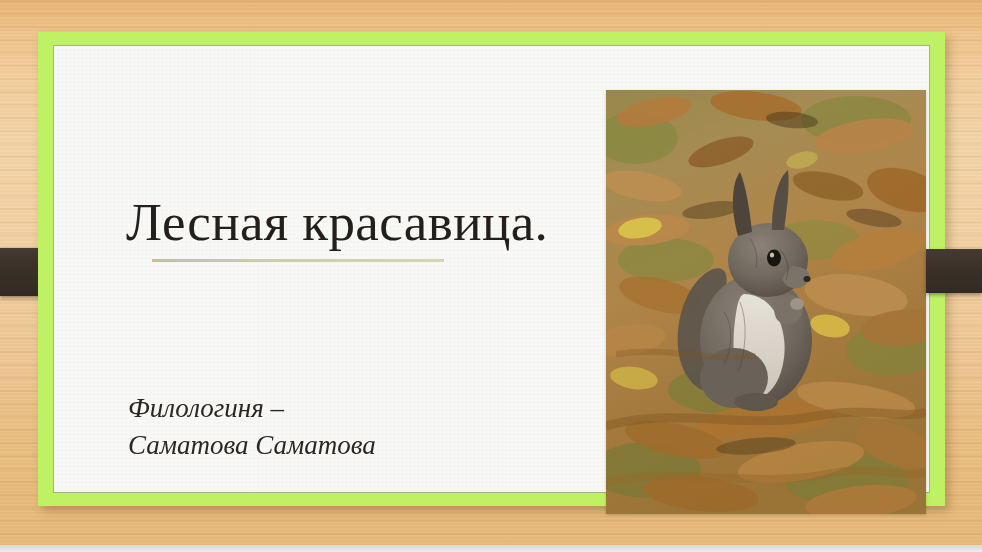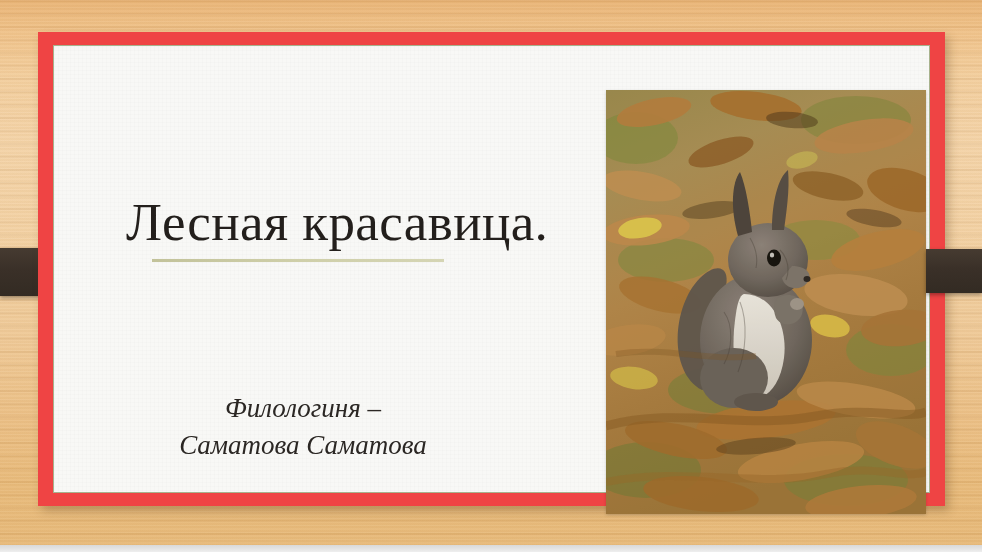--- a/index.html
+++ b/index.html
@@ -59,21 +59,21 @@
     background: linear-gradient(to bottom, #d9d9d9 0%, #e3e3e3 50%, #efefef 100%);
   }
 
   
   .card {
     position: absolute;
     left: 38px;
     top: 32px;
     width: 907px;
     height: 474px;
-    background: #ef4444;
+    background: #bef264;
     box-shadow: 4px 5px 9px rgba(90,60,25,0.30);
   }
   .card-inner-border {
     position: absolute;
     left: 15px;
     top: 13px;
     right: 15px;
     bottom: 13px;
     border: 1px solid #a7b28d;
     background: #f8f8f6;
@@ -138,21 +138,20 @@
     background: #c9c9a3;
     background: linear-gradient(to right, #c2c29a 0%, #cfcfa9 50%, #d5d5b4 100%);
   }
 
   
   .subtitle-block {
     position: absolute;
     left: 90px;
     top: 358px;
     width: 350px;
-    text-align: center;
     font-family: "Liberation Serif", "DejaVu Serif", serif;
     font-style: italic;
     font-size: 27px;
     line-height: 1.38;
     color: #2b2724;
   }
   .subtitle-line { display: block; white-space: nowrap; }
 
   
   .photo {

